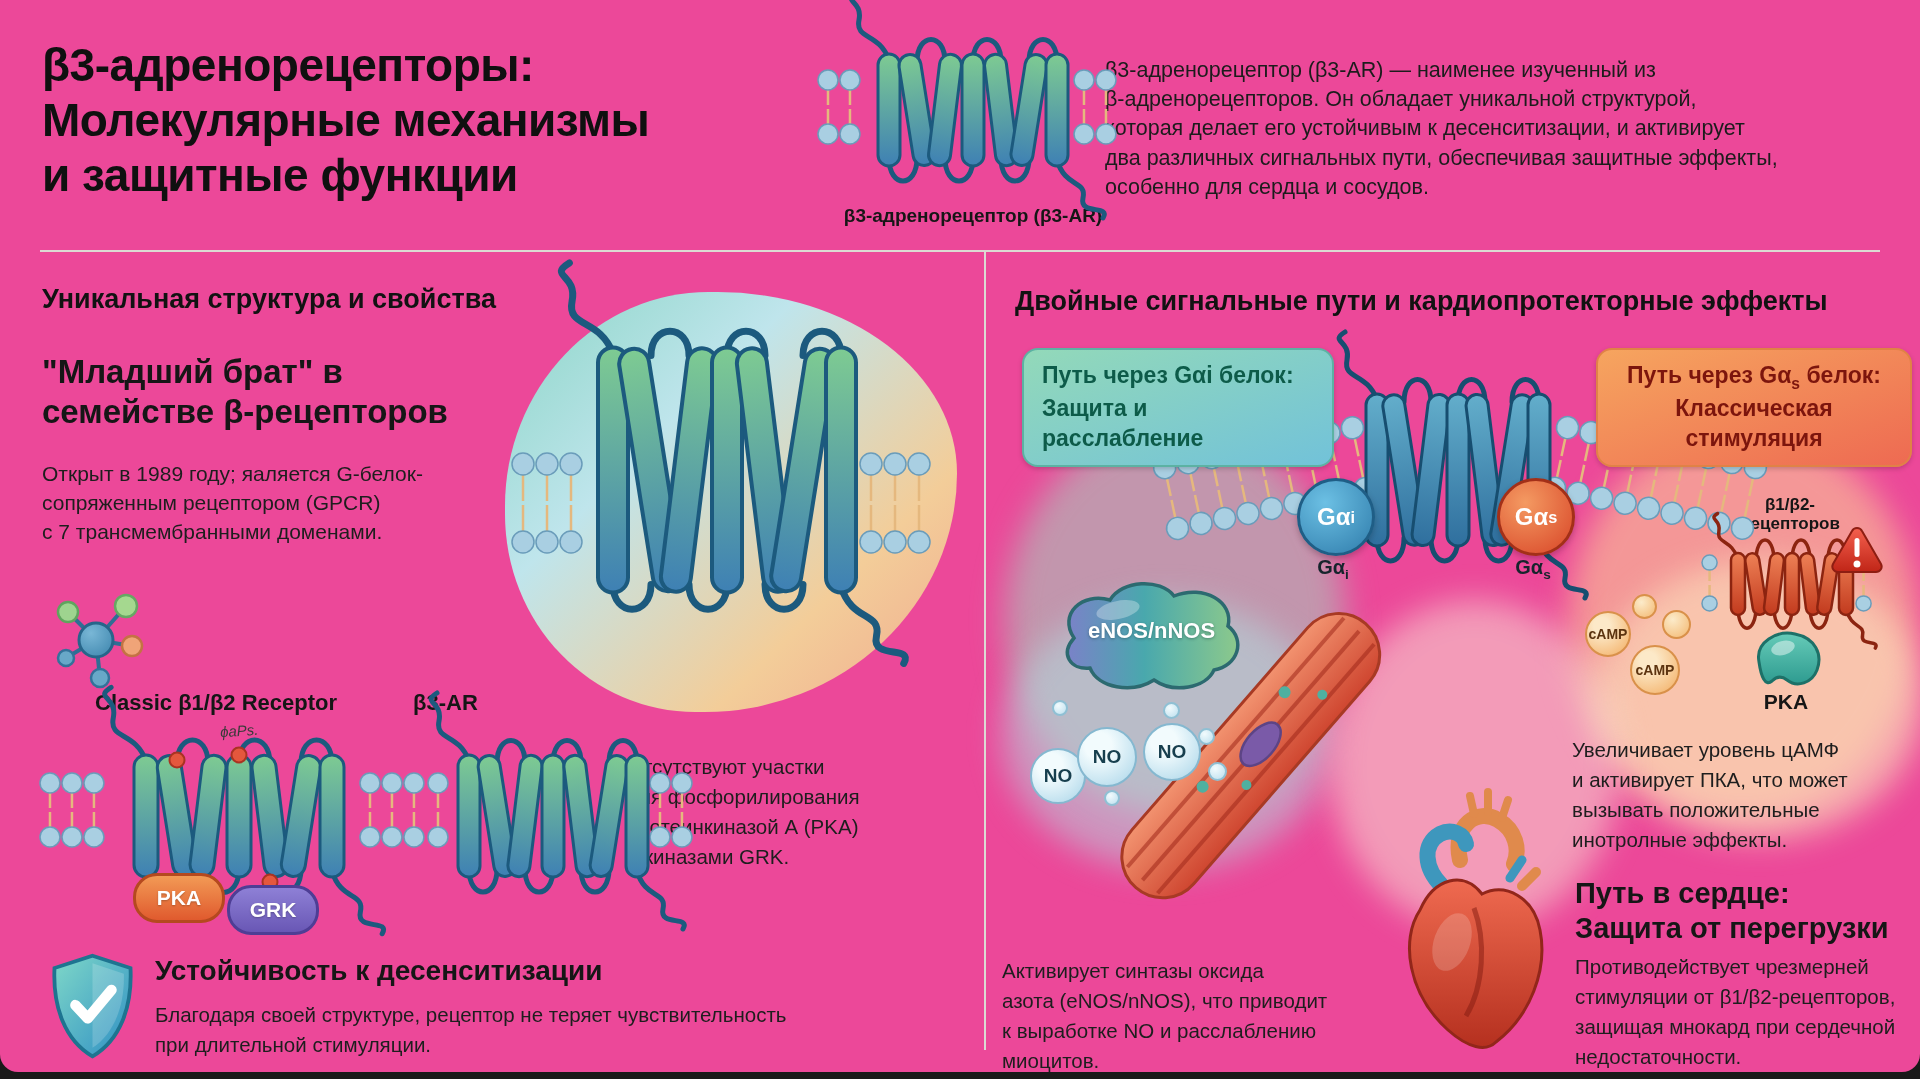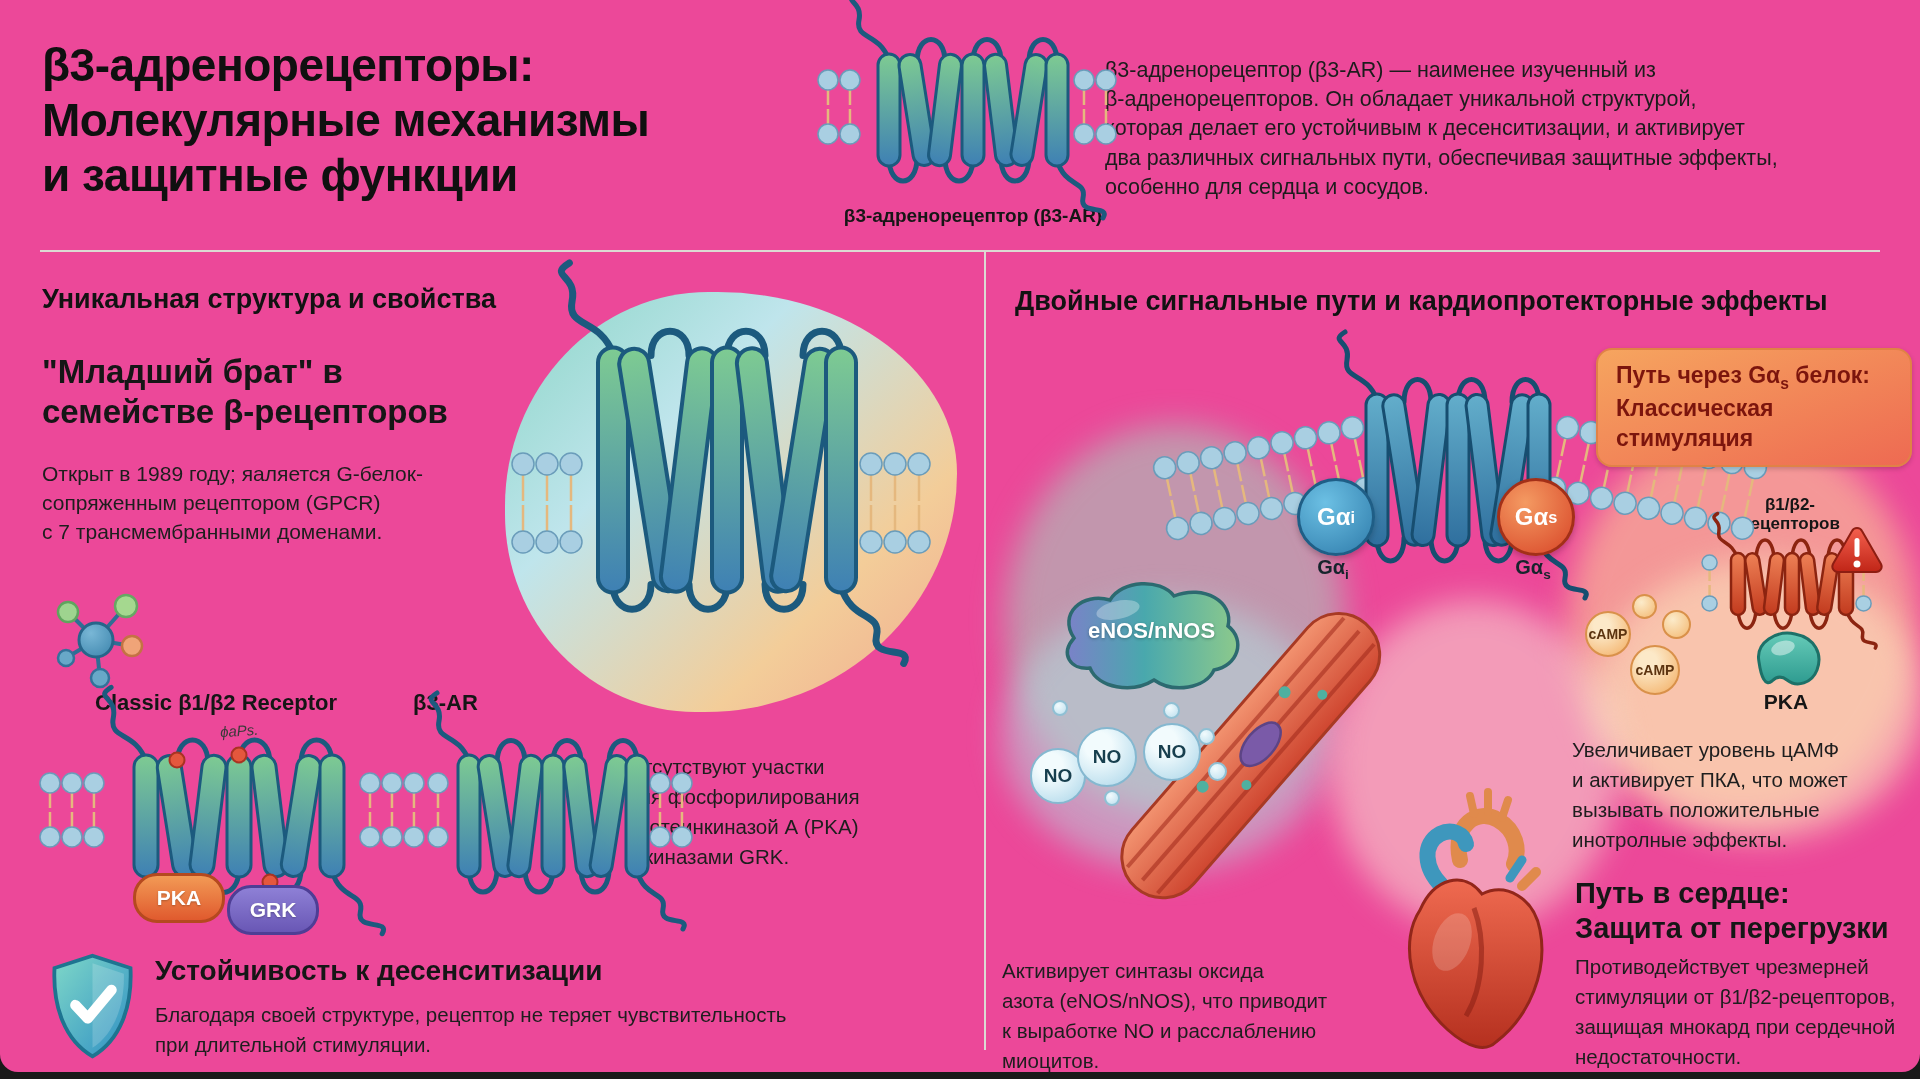--- a/index.html
+++ b/index.html
@@ -20,21 +20,21 @@
   .scribble{font-size:15px;color:#3a3a3a;font-style:italic;transform:rotate(-4deg);}
   .hr{position:absolute;background:#dcd9d3;}
   .fig{position:absolute;}
   .blob-left{position:absolute;left:505px;top:292px;width:452px;height:420px;z-index:0;
     background:linear-gradient(135deg,#8bd5c6 0%,#bfe5ec 34%,#f3cd99 72%,#f0a98f 100%);
     border-radius:46% 54% 57% 43% / 52% 44% 58% 48%;}
   .softblob{position:absolute;border-radius:50%;filter:blur(16px);z-index:0;}
   .badge{position:absolute;border-radius:16px;padding:11px 18px;font-weight:bold;z-index:3;
     box-shadow:0 2px 5px rgba(0,0,0,.18);font-size:23px;line-height:1.3;}
   .badge.teal{background:linear-gradient(160deg,#93d9b9,#72c2d9);color:#0d5b49;border:2px solid #5cb2a3;}
-  .badge.orange{background:linear-gradient(160deg,#f6a55f,#ee6a52);color:#7c150d;border:2px solid #e08246;}
+  .badge.orange{background:linear-gradient(160deg,#f6a55f,#ee6a52);color:#7c150d;border:2px solid #e08246;text-align:center;}
   sub{font-size:68%;}
   .gcirc{position:absolute;border-radius:50%;display:flex;align-items:center;justify-content:center;
     color:#fff;font-weight:bold;font-size:24px;z-index:4;box-shadow:0 3px 6px rgba(0,0,0,.22);}
   .gi{background:radial-gradient(circle at 35% 30%,#6cc0e4,#2f7cab);border:3px solid #1f5e86;}
   .gs{background:radial-gradient(circle at 35% 30%,#f49a62,#d84527);border:3px solid #a33018;}
   .glab{position:absolute;font-weight:bold;font-size:20px;color:#16242c;text-align:center;z-index:4;}
   .bubble{position:absolute;border-radius:50%;display:flex;align-items:center;justify-content:center;font-weight:bold;z-index:3;}
   .no{background:radial-gradient(circle at 35% 30%,#f2fbfd 25%,#c4e3f0 72%,#a8d3e6);border:2px solid #85b8d0;color:#173f4e;font-size:19px;}
   .pb{background:radial-gradient(circle at 35% 30%,#f2fbfd,#bcdfee);border:2px solid #8fc0d4;}
   .camp{background:radial-gradient(circle at 35% 30%,#fce9c8 20%,#f5bd7d 78%,#eda45c);border:2px solid #d9914a;color:#5c3410;font-size:14px;}
@@ -309,20 +309,24 @@
    <path d="M50 14 L83 25 C84 58 73 88 50 103 Z" fill="rgba(255,255,255,.18)"></path>
    <path d="M32 58 L45 72 L70 42" fill="none" stroke="#fff" stroke-width="11" stroke-linecap="round" stroke-linejoin="round"></path>
       </svg>
     </div>
   <div class="t" style="left:155px;top:955px;font-size:28px;font-weight:bold;">Устойчивость к десенситизации</div>
   <div class="t sec" style="left:1015px;top:286px;">Двойные сигнальные пути и кардиопротекторные эффекты</div>
 
   <div class="t body2 pre" style="left:155px;top:1000px;">Благодаря своей структуре, рецептор не теряет чувствительность
 при длительной стимуляции.</div>
 
+  <div class="badge teal" style="left:1022px;top:348px;width:272px;">
+    <div><span>Путь через Gαi</span><sub></sub><span> белок:</span></div>
+    <div>Защита и расслабление</div>
+  </div>
   <div class="badge orange" style="left:1596px;top:348px;width:276px;">
     <div><span>Путь через Gα</span><sub>s</sub><span> белок:</span></div>
     <div>Классическая стимуляция</div>
   </div>
 
   <div class="fig z2" id="fig-mem-left" style="left:1158px;top:436px;width:215px;height:84px;transform:rotate(-12deg);">
       <svg width="215" height="84" viewBox="0 0 215 84">
         <line x1="11" y1="22" x2="11" y2="40" stroke="#e5b87e" stroke-width="2.5"></line>
         <line x1="11" y1="62" x2="11" y2="44" stroke="#e5b87e" stroke-width="2.5"></line>
         <circle cx="11" cy="11" r="11" fill="#a9cfe2" stroke="#6a9cba" stroke-width="1.5"></circle>

